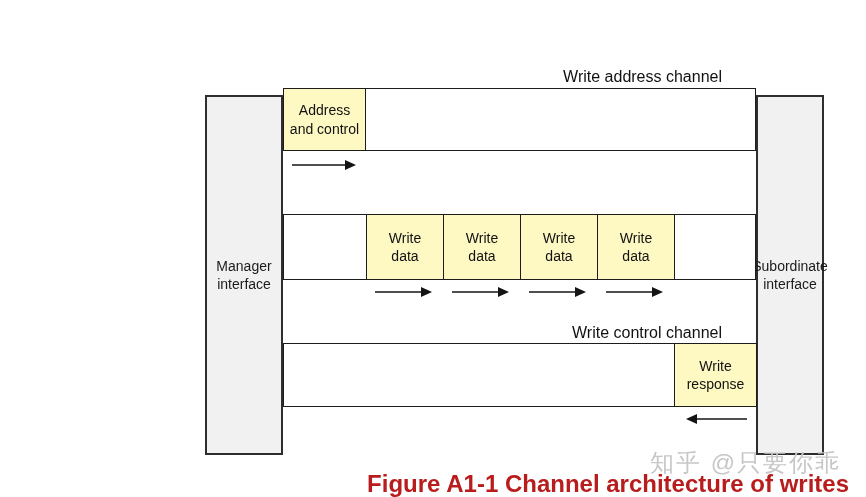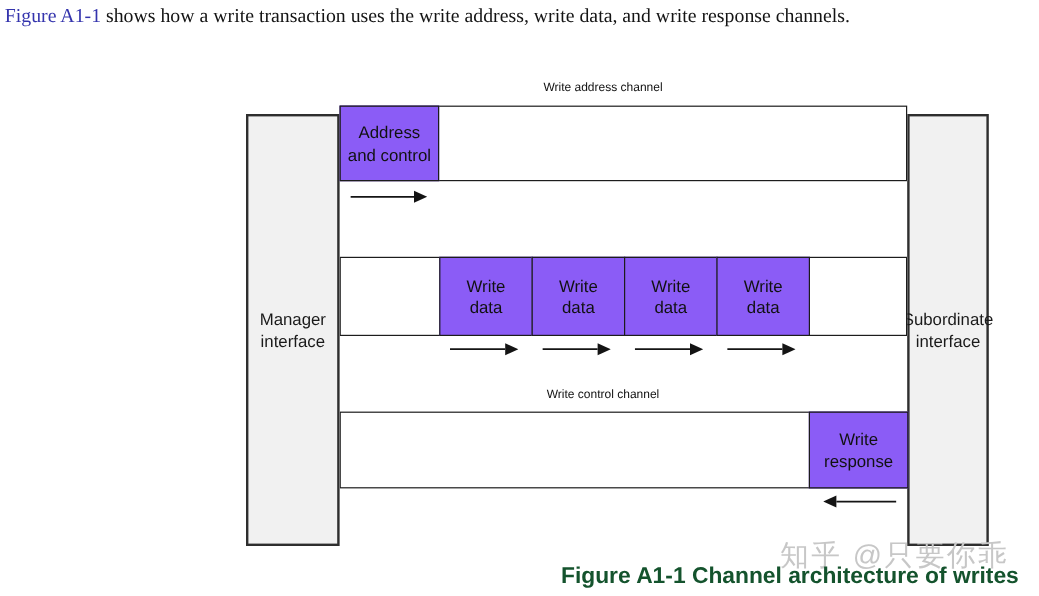--- a/index.html
+++ b/index.html
@@ -29,39 +29,39 @@
     display: flex; align-items: center; justify-content: center;
     text-align: center; font-size: 14px; color: #1a1a1a;
     white-space: pre-line; line-height: 1.3; margin-top: 28px;
   }
   .iface.manager { left: 205px; top: 67px; width: 78px; height: 360px; }
   .iface.subordinate { left: 756px; top: 67px; width: 68px; height: 360px; }
 
   
   .ch-label {
     position: absolute; left: 283px; width: 439px;
-    text-align: center; font-size: 10px; color: #111; height: 17px;
+    text-align: right; font-size: 16px; color: #111; height: 17px;
   }
   .ch-label.addr { top: 68px; }
   .ch-label.data { top: 195px; }
   .ch-label.resp { top: 324px; }
 
   
   .ch-rect {
     position: absolute; left: 283px; width: 473px;
     background: #ffffff; border: 1px solid #1c1c1c;
   }
   .ch-rect.addr { top: 88px; height: 63px; }
   .ch-rect.data { top: 214px; height: 66px; }
   .ch-rect.resp { top: 343px; height: 64px; }
 
   
   .gray-box {
     position: absolute;
-    background: #8b5cf6;
+    background: #fef9c3;
     border: 1px solid #1c1c1c;
     display: flex; align-items: center; justify-content: center;
     text-align: center; font-size: 14px; color: #111;
     white-space: pre-line; line-height: 1.3;
   }
   .gb-addr { left: 283px; top: 88px; width: 83px; height: 63px; }
   .gb-d1 { left: 366px; top: 214px; width: 78px; height: 66px; }
   .gb-d2 { left: 443px; top: 214px; width: 78px; height: 66px; }
   .gb-d3 { left: 520px; top: 214px; width: 78px; height: 66px; }
   .gb-d4 { left: 597px; top: 214px; width: 78px; height: 66px; }
@@ -79,32 +79,29 @@
   
   .watermark {
     position: absolute; left: 650px; top: 447px;
     font-size: 24px; color: #c7c7c7; letter-spacing: 2px;
     font-weight: normal; white-space: nowrap;
   }
 
   
   .caption {
     position: absolute; right: 17px; top: 470px;
-    font-size: 19px; font-weight: bold; color: #14532d;
+    font-size: 24px; font-weight: bold; color: #b91c1c;
     white-space: nowrap;
   }
 </style>
 </head>
 <body>
 
 <div class="page">
 
-  <div class="intro">
-    <span class="link">Figure A1-1</span><span> shows how a write transaction uses the write address, write data, and write response channels.</span>
-  </div>
 
   <div class="iface manager">
     <span>Manager
 interface</span>
   </div>
 
   <div class="iface subordinate">
     <span>Subordinate
 interface</span>
   </div>

